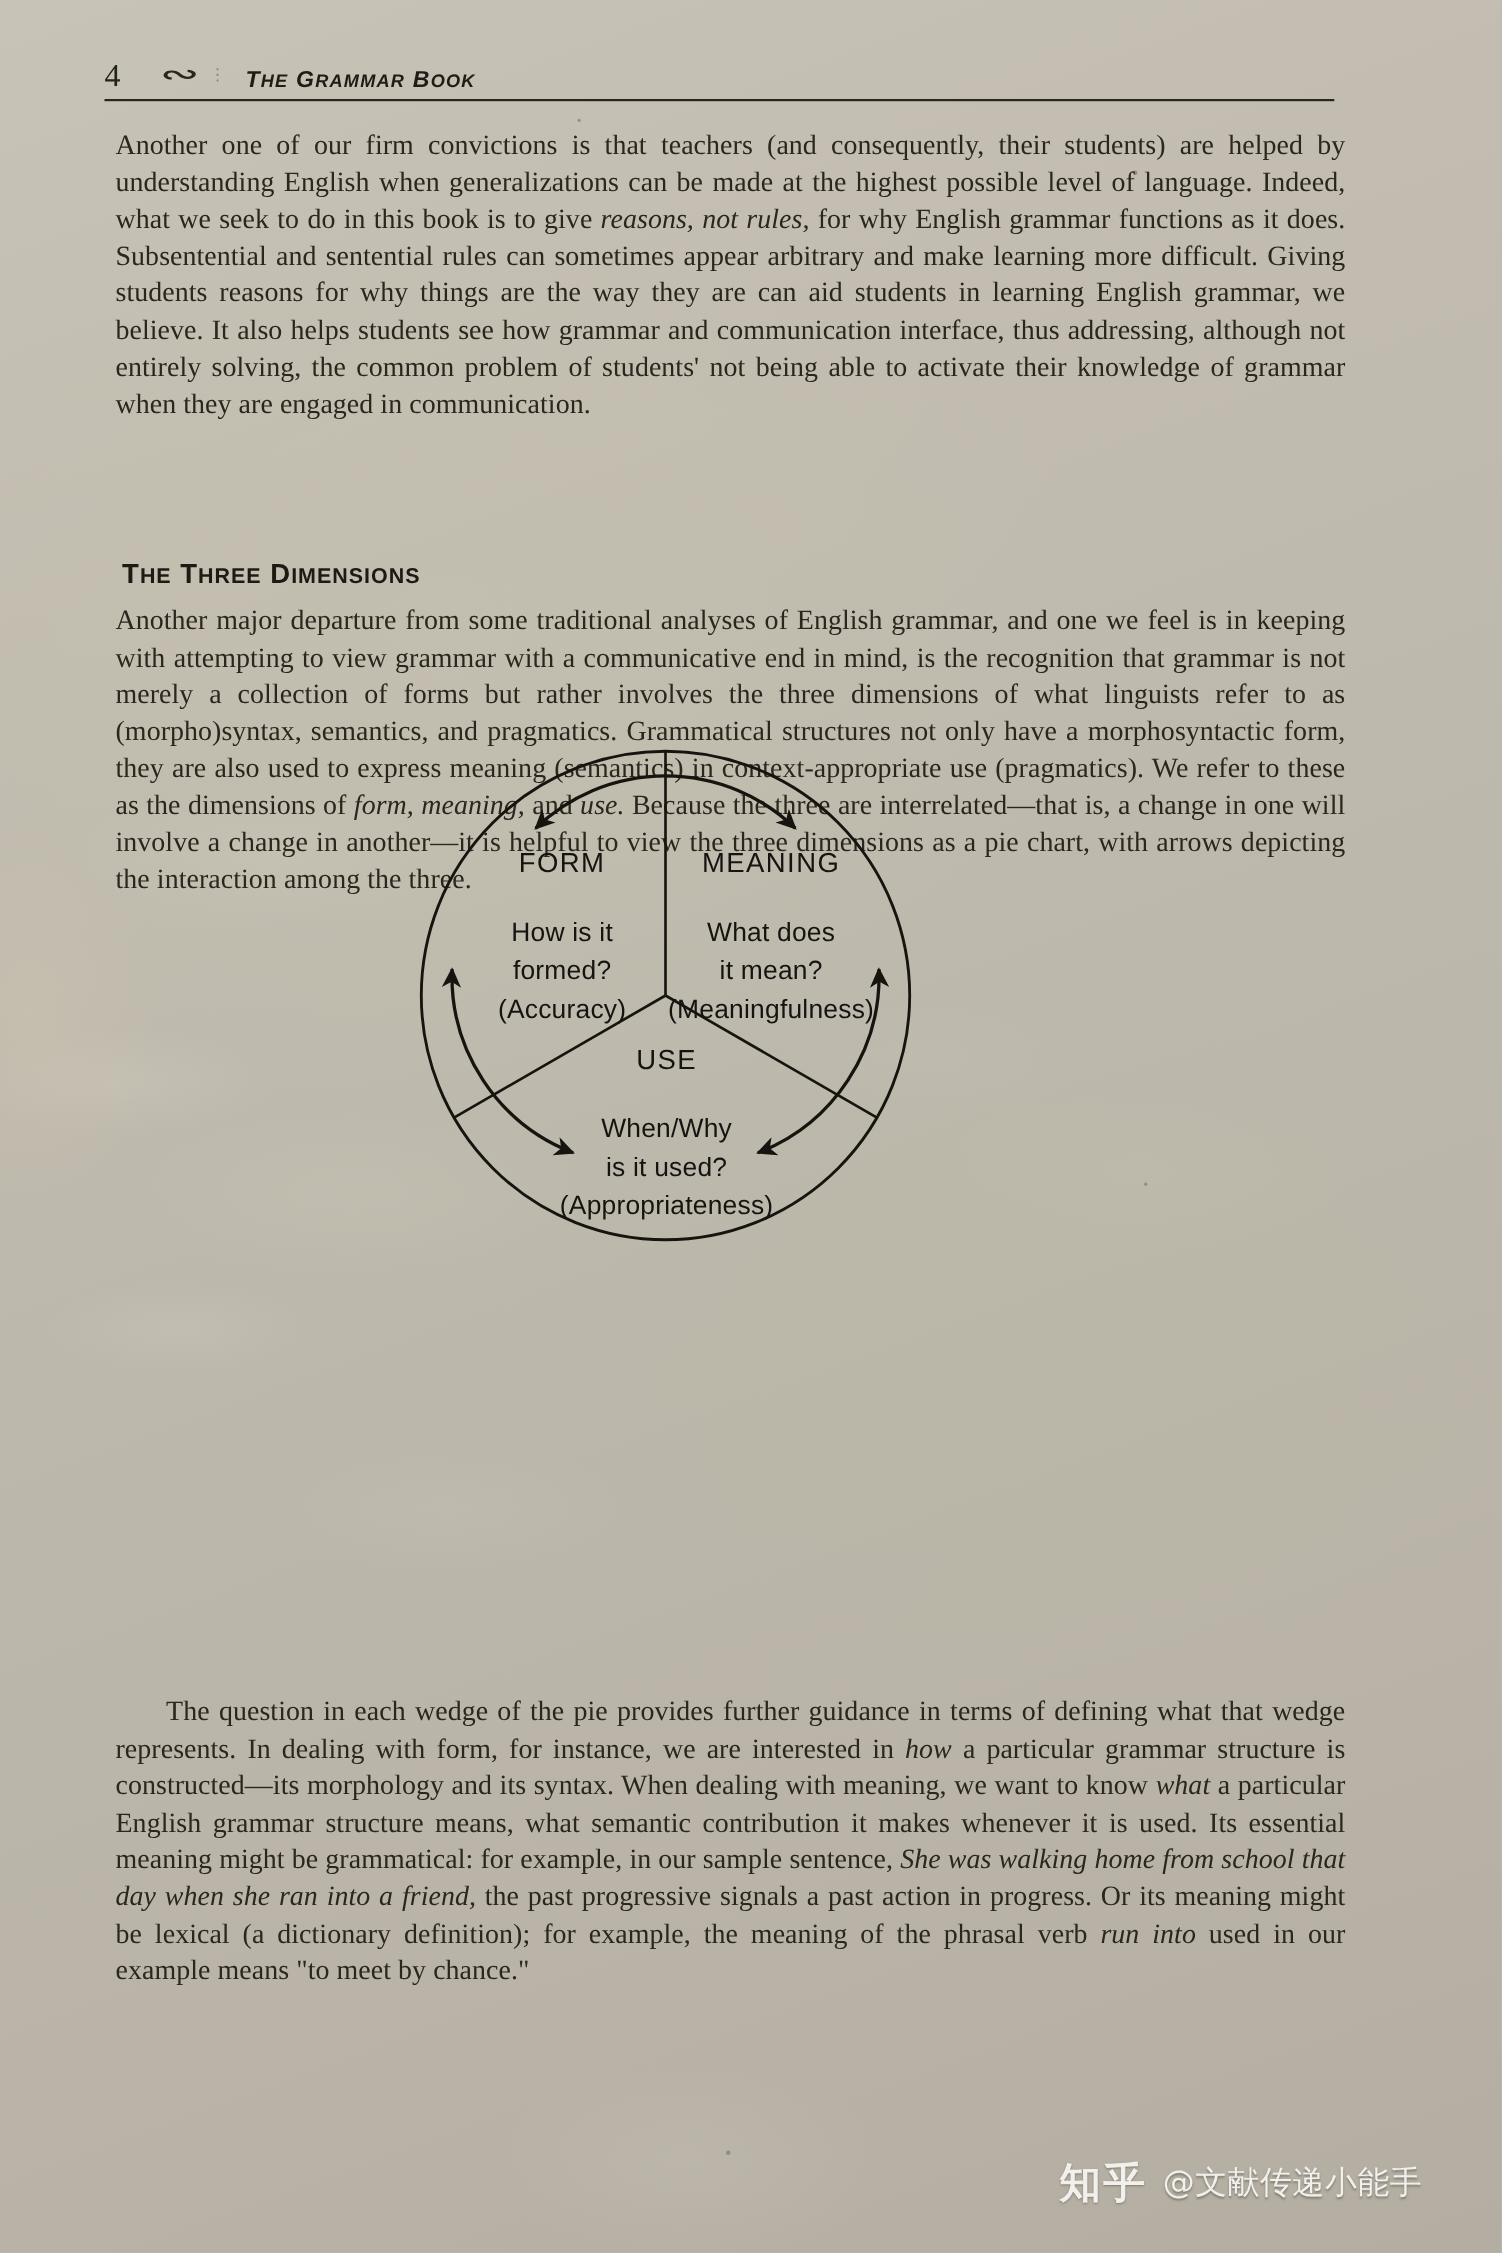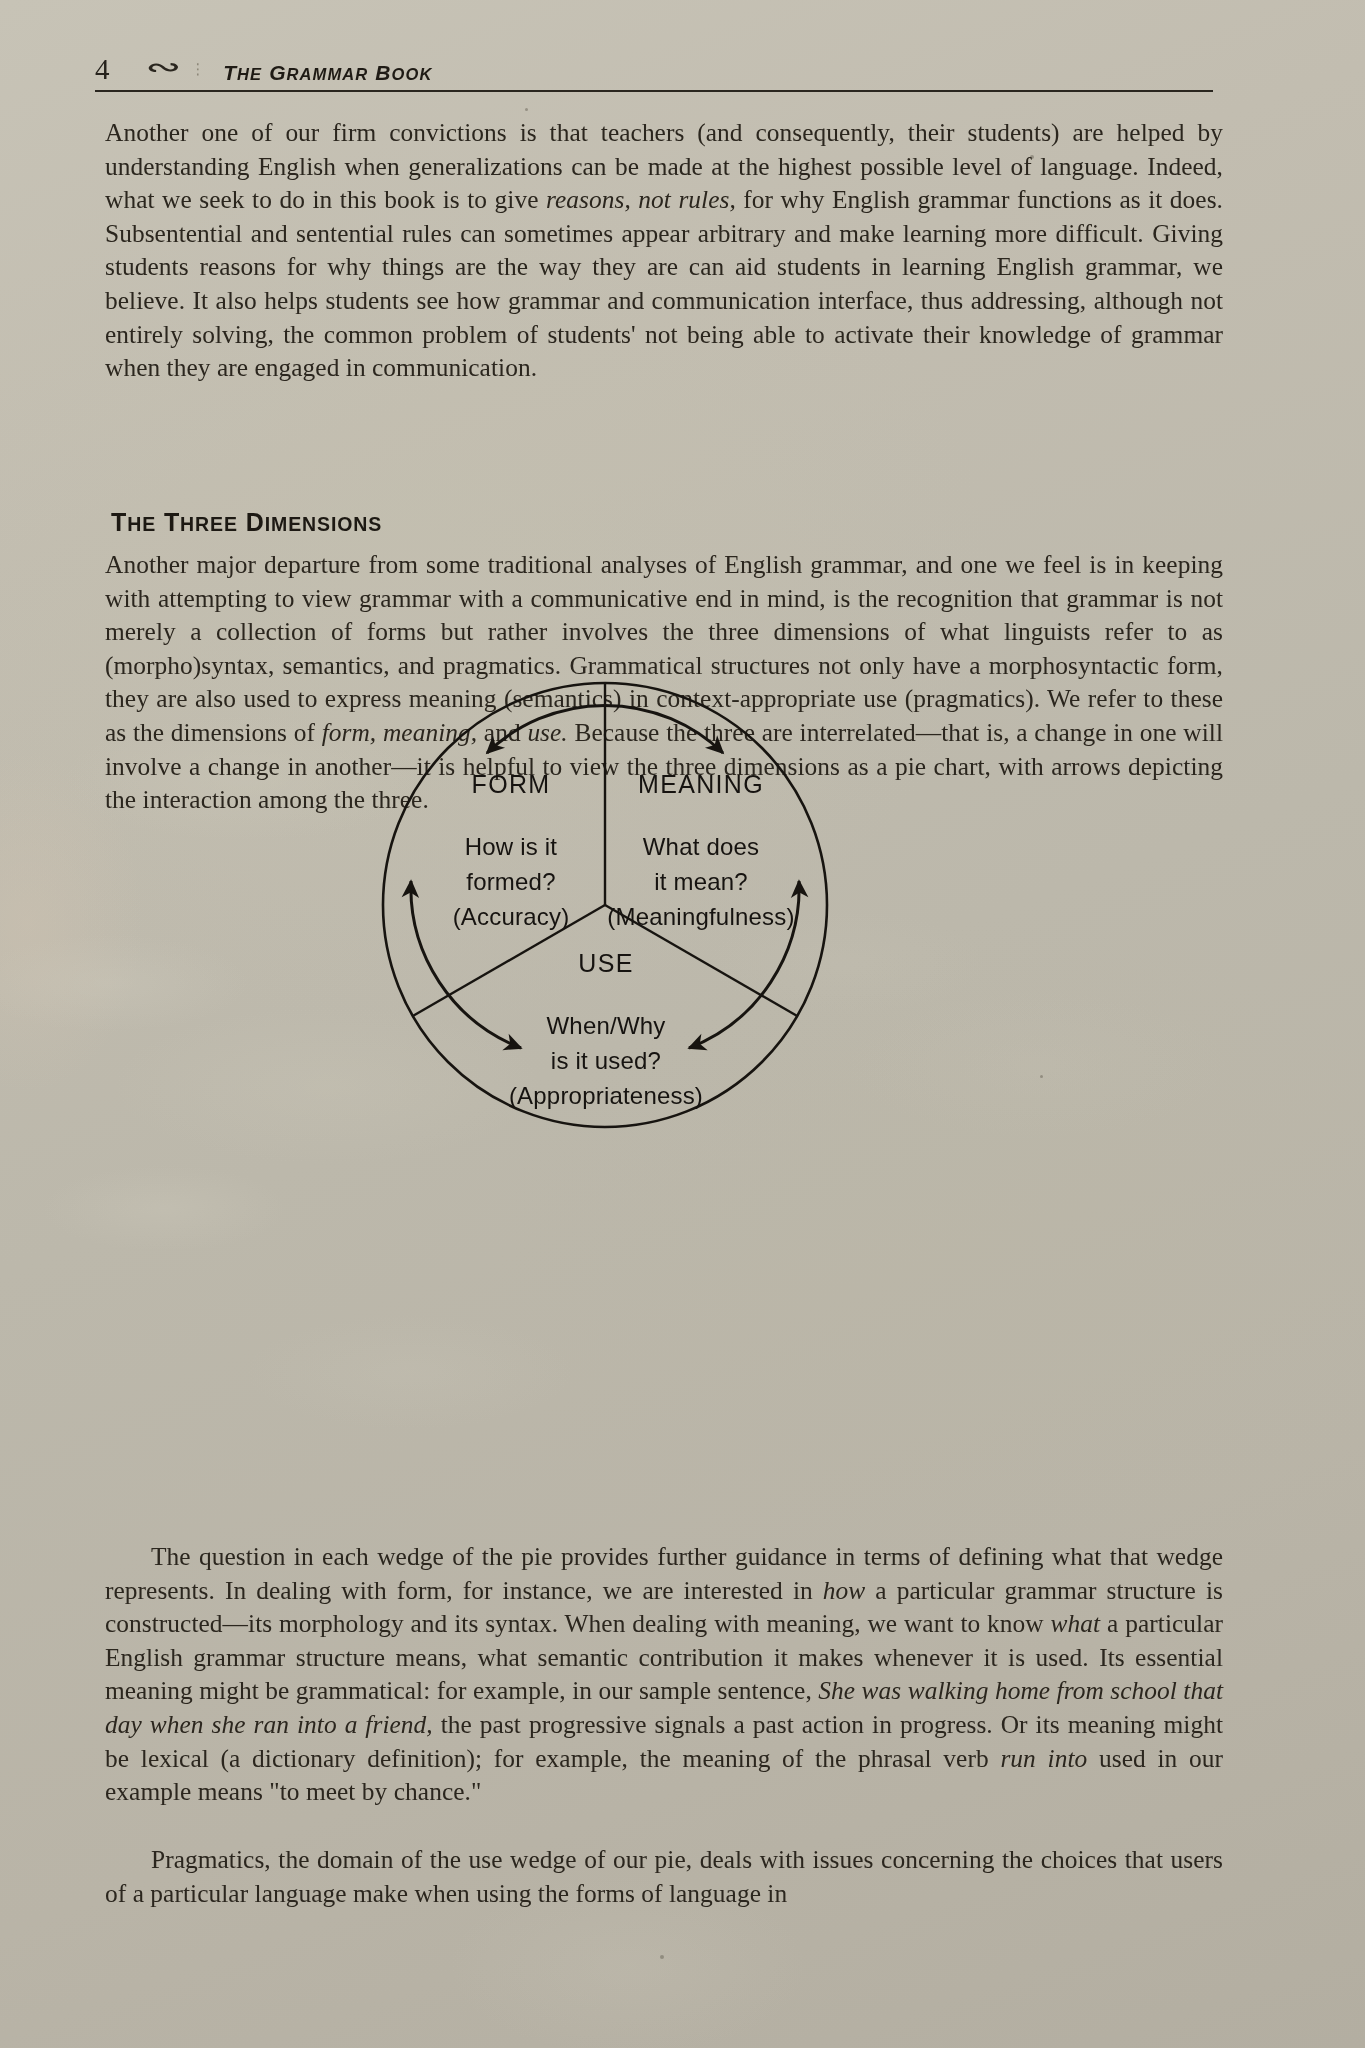--- a/index.html
+++ b/index.html
@@ -224,17 +224,20 @@
 
         <text class="pielabel pie-heading" x="281" y="307">USE</text>
         <text class="pielabel pie-q" x="281" y="369">When/Why</text>
         <text class="pielabel pie-q" x="281" y="404">is it used?</text>
         <text class="pielabel pie-q" x="281" y="439">(Appropriateness)</text>
       </svg>
     </div>
 
     <p class="body indent" style="top:1530px;"><span>The question in each wedge of the pie provides further guidance in terms of defining what that wedge represents. In dealing with form, for instance, we are interested in </span><i>how</i><span> a particular grammar structure is constructed—its morphology and its syntax. When dealing with meaning, we want to know </span><i>what</i><span> a particular English grammar structure means, what semantic contribution it makes whenever it is used. Its essential meaning might be grammatical: for example, in our sample sentence, </span><i>She was walking home from school that day when she ran into a friend,</i><span> the past progressive signals a past action in progress. Or its meaning might be lexical (a dictionary definition); for example, the meaning of the phrasal verb </span><i>run into</i><span> used in our example means "to meet by chance."</span></p>
 
-    <p class="body indent" style="top:1833px;"><span>Pragmatics, the domain of the use wedge of our pie, deals with issues concerning the choices that users of a particular language make when using the forms of language in</span></p>
 
   </div>
 
+  <div id="watermark">
+    <span id="wm-logo">知乎</span>
+    <span id="wm-handle">@文献传递小能手</span>
+  </div>
 </div>
 
 </body></html>

